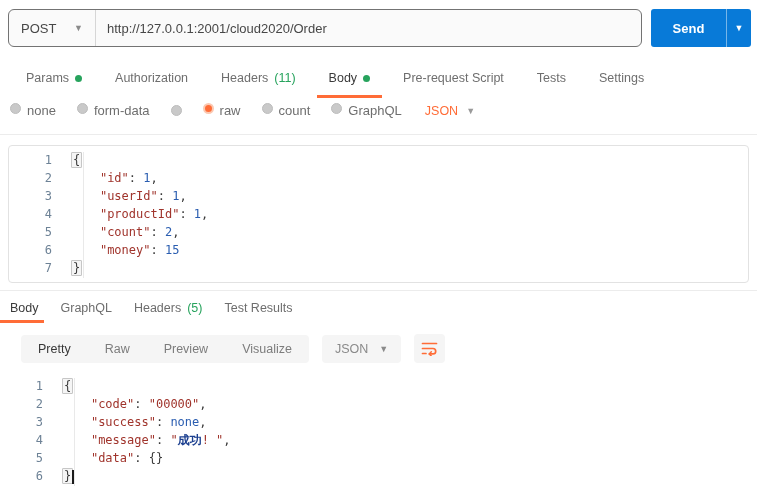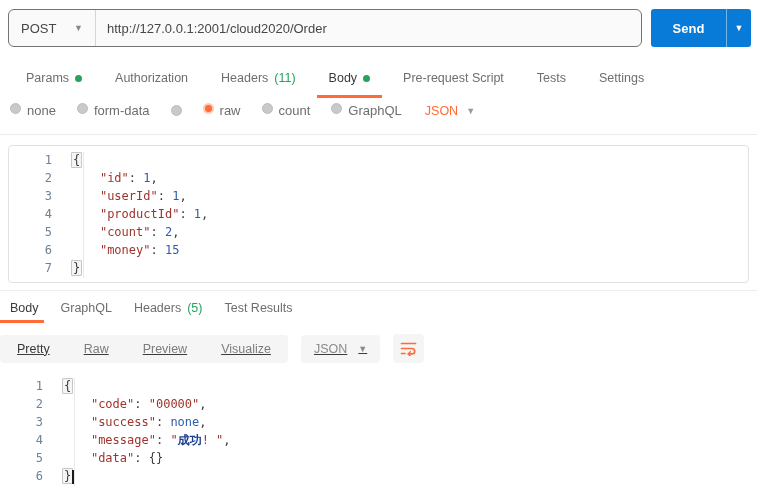--- a/index.html
+++ b/index.html
@@ -75,21 +75,21 @@
   .resp-tabs { display:flex; align-items:center; padding:0 10px; height:33px; }
   .resp-tabs .tab { margin-right:22px; }
   .resp-tabs .tab.active::after { left:-10px; right:-5px; bottom:-8px; }
   .resp-meta { margin-left:auto; display:flex; align-items:center; gap:13px;
     font-size:12.5px; }
   .meta-green { color:#27a35d; }
   .meta-vsep { width:1px; height:16px; background:#e2e2e2; }
   .save-link { color:#ff6c37; cursor:pointer; white-space:nowrap; }
   .globe { display:flex; align-items:center; cursor:pointer; }
 
-  .resp-toolbar { display:flex; align-items:center; padding:10px 0 6px; gap:13px;text-decoration:underline; }
+  .resp-toolbar { display:flex; align-items:center; padding:10px 21px 6px; gap:13px; }
   .seg-group { display:flex; background:#f5f5f5; border-radius:4px; }
   .seg { padding:7px 17px; font-size:12.5px; color:#7c7c7c; cursor:pointer; }
   .seg.active { color:#383838; }
   .json-select { display:flex; align-items:center; gap:11px; background:#f5f5f5;
     border-radius:4px; padding:7px 13px; font-size:12.5px; color:#8a8a8a; cursor:pointer; }
   .wrap-btn { width:31px; height:29px; background:#f5f5f5; border-radius:4px;
     display:flex; align-items:center; justify-content:center; cursor:pointer; }
 </style>
 </head>
 <body>

